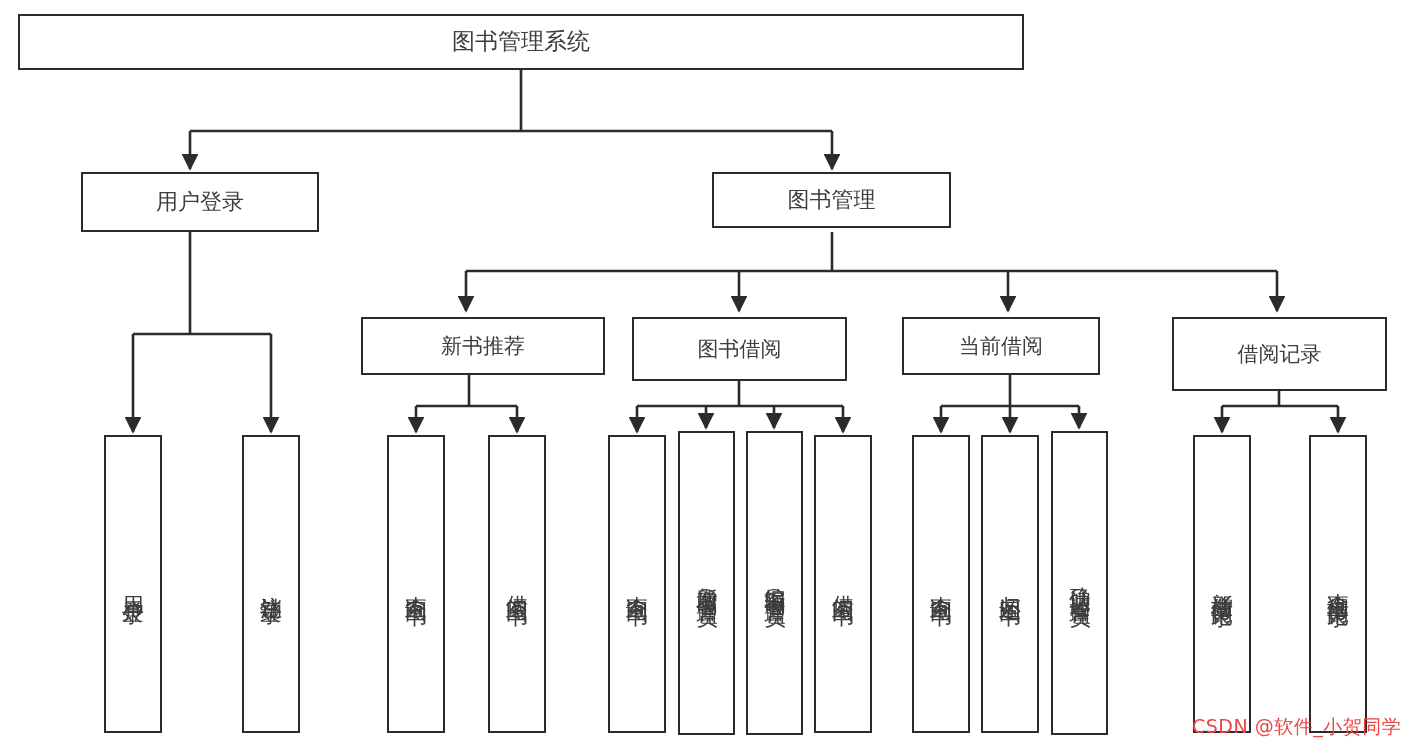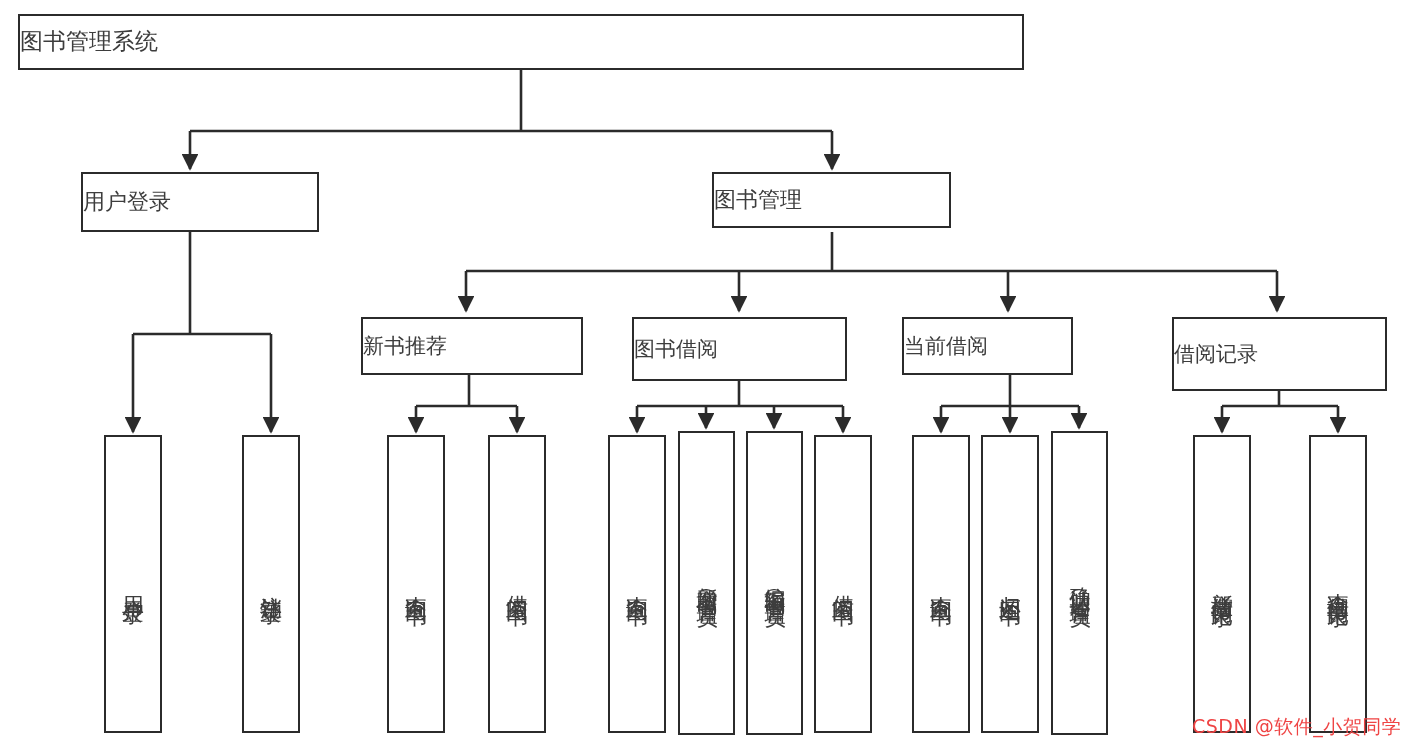--- a/index.html
+++ b/index.html
@@ -26,21 +26,21 @@
     height: 747px;
     pointer-events: none;
   }
   .node {
     position: absolute;
     box-sizing: border-box;
     background: #ffffff;
     border: 2px solid #2b2b2b;
     display: flex;
     align-items: center;
-    justify-content: flex-start;
+    justify-content: center;
     color: #3d3d3d;
     line-height: 1.18;
     text-align: center;
   }
   .node.level-0 {
     font-size: 23px;
     border-width: 2px;
   }
   .node.level-1 {
     font-size: 22px;
@@ -134,27 +134,27 @@
     <span class="node-label">图书管理系统</span>
   </div>
 
   <div class="node level-1" style="left:81px; top:172px; width:238px; height:60px;">
     <span class="node-label">用户登录</span>
   </div>
   <div class="node level-1" style="left:712px; top:172px; width:239px; height:56px;">
     <span class="node-label">图书管理</span>
   </div>
 
-  <div class="node level-2" style="left:361px; top:317px; width:222px; height:58px;">
+  <div class="node level-2" style="left:361px; top:317px; width:244px; height:58px;">
     <span class="node-label">新书推荐</span>
   </div>
   <div class="node level-2" style="left:632px; top:317px; width:215px; height:64px;">
     <span class="node-label">图书借阅</span>
   </div>
-  <div class="node level-2" style="left:902px; top:317px; width:171px; height:58px;">
+  <div class="node level-2" style="left:902px; top:317px; width:198px; height:58px;">
     <span class="node-label">当前借阅</span>
   </div>
   <div class="node level-2" style="left:1172px; top:317px; width:215px; height:74px;">
     <span class="node-label">借阅记录</span>
   </div>
 
   <div class="node leaf" style="left:104px; top:435px; width:58px; height:298px;">
     <span class="node-label">用户登录</span>
   </div>
   <div class="node leaf" style="left:242px; top:435px; width:58px; height:298px;">

